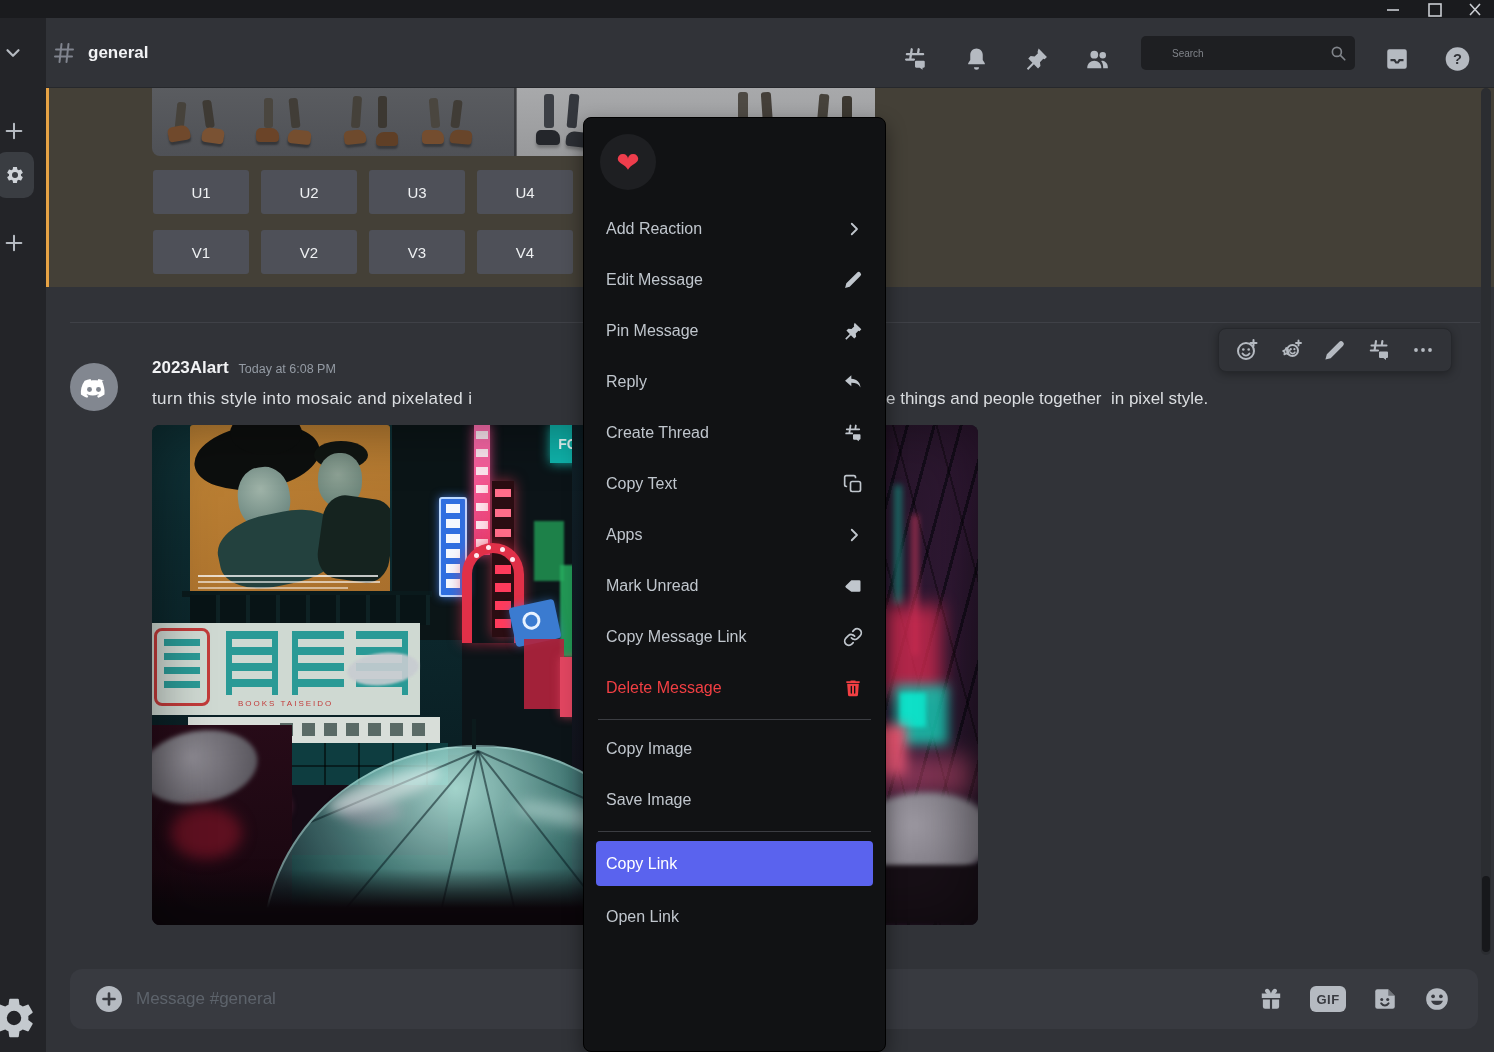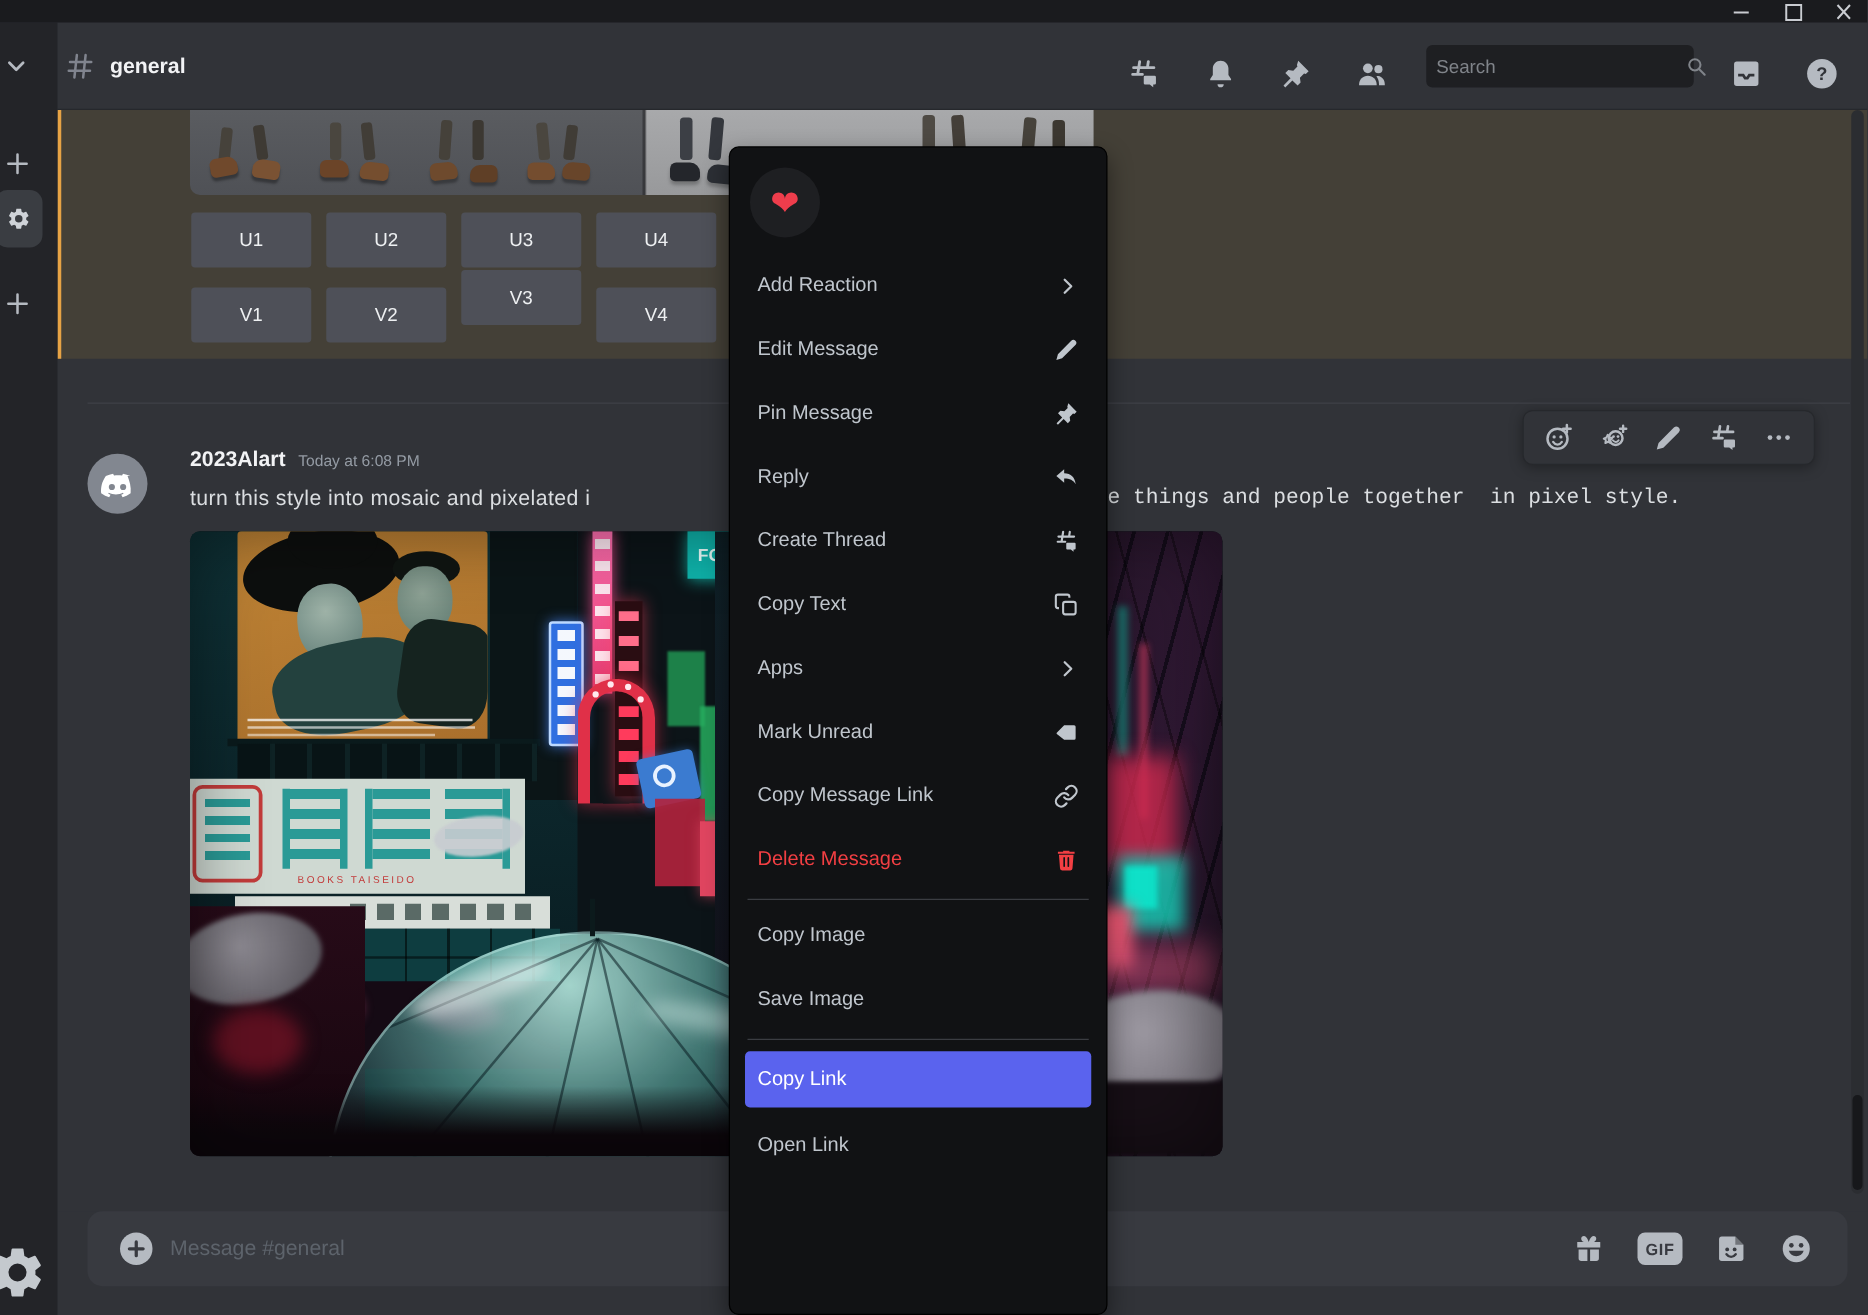--- a/index.html
+++ b/index.html
@@ -15,21 +15,21 @@
   
   .rail { position:absolute; left:0; top:18px; width:46px; height:1034px; background:#232428; z-index:30; }
   .rail .icon { color:#b5bac1; }
   .rail-gear-btn { position:absolute; left:-4px; top:134px; width:38px; height:46px; background:#3a3d42; border-radius:10px; display:flex; align-items:center; justify-content:center; color:#cfd3d8; }
 
   
   .chan-header { position:absolute; left:46px; top:18px; width:1448px; height:70px; background:#313338; border-bottom:1px solid #26282c; z-index:25; display:flex; align-items:center; }
   .chan-title { color:#f2f3f5; font-size:17px; font-weight:bold; margin-left:12px; }
   .hicon { color:#b5bac1; position:absolute; top:41px; transform:translateY(-50%); }
   .searchbox { position:absolute; left:1095px; top:18px; width:214px; height:34px; background:#1e1f22; border-radius:5px; display:flex; align-items:center; padding:0 8px; }
-  .searchbox input { flex:1; background:transparent; border:none; outline:none; color:#dbdee1; font-size:15px; font-family:inherit; }
+  .searchbox input { flex:1; background:transparent; border:none; outline:none; color:#dbdee1; font-size:10px; font-family:inherit;margin-left:23px; }
   .searchbox input::placeholder { color:#80848a; }
 
   
   .chat { position:absolute; left:46px; top:88px; width:1448px; height:881px; background:#313338; z-index:5; }
   .bot-msg { position:absolute; left:0; top:0; width:1448px; height:199px; background:#444037; }
   .mention-bar { position:absolute; left:0; top:0; width:3px; height:199px; background:#e7a345; }
   .grid-img { position:absolute; left:106px; top:0; width:723px; height:68px; border-radius:0 0 8px 8px; overflow:hidden; }
   .uvbtn { position:absolute; width:96px; height:44px; background:#4e5058; border:none; border-radius:3px; color:#eef0f2; font-size:15px; font-weight:500; font-family:inherit; }
   .msg-divider { position:absolute; left:24px; top:234px; width:1410px; height:1px; background:#3f4147; }
 
@@ -216,38 +216,38 @@
       <div class="ph" style="left:658px; top:42px; width:24px; height:15px; background:#6b4428; border-radius:5px 8px 4px 4px; box-shadow:0 3px 3px rgba(0,0,0,.3);"></div>
       <div class="ph" style="left:688px; top:44px; width:24px; height:15px; background:#5f3c22; border-radius:8px 5px 4px 4px; transform:rotate(4deg); box-shadow:0 3px 3px rgba(0,0,0,.3);"></div>
     </div>
 
     <button class="uvbtn" style="left:107px; top:82px;">U1</button>
     <button class="uvbtn" style="left:215px; top:82px;">U2</button>
     <button class="uvbtn" style="left:323px; top:82px;">U3</button>
     <button class="uvbtn" style="left:431px; top:82px;">U4</button>
     <button class="uvbtn" style="left:107px; top:142px;">V1</button>
     <button class="uvbtn" style="left:215px; top:142px;">V2</button>
-    <button class="uvbtn" style="left:323px; top:128px;">V3</button>
+    <button class="uvbtn" style="left:323px; top:142px;">V3</button>
     <button class="uvbtn" style="left:431px; top:142px;">V4</button>
   </div>
 
   <div class="msg-divider"></div>
 
   <div class="avatar">
     <span>
       <svg width="30" height="30" viewBox="0 0 28 28">
           <path fill="#ffffff" d="M23.5 8.2c-1.7-.8-3.5-1.4-5.4-1.7l-.7 1.4c-2-.3-4-.3-6 0l-.7-1.4c-1.9.3-3.7.9-5.4 1.7C2.2 12.6 1.4 16.9 1.8 21.1c2 1.5 4 2.4 6 3l1-1.9c-.6-.2-1.2-.5-1.7-.8l.4-.6c3.4 1.6 7.2 1.6 10.6 0l.4.6c-.5.3-1.1.6-1.7.8l1 1.9c2-.6 4-1.5 6-3 .5-4.9-.8-9.1-2.3-12.9z"></path>
           <circle cx="9.8" cy="16.4" r="2.3" fill="#828790"></circle>
           <circle cx="18.2" cy="16.4" r="2.3" fill="#828790"></circle>
         </svg>
     </span>
   </div>
   <div class="uname"><span>2023Alart</span><span class="tstamp">Today at 6:08 PM</span></div>
   <div class="msgtext" style="left:106px; max-width:480px; overflow:hidden; letter-spacing:.35px;">turn this style into mosaic and pixelated i</div>
-  <div class="msgtext" style="left:840px;font-family:Liberation Mono, monospace;">e things and people together  in pixel style.</div>
+  <div class="msgtext" style="left:840px;">e things and people together  in pixel style.</div>
 
   <div class="hover-bar">
     <button class="tbtn">
       <svg width="24" height="24" viewBox="0 0 24 24">
           <circle cx="11" cy="13" r="8" fill="none" stroke="currentColor" stroke-width="2"></circle>
           <circle cx="8.3" cy="11.5" r="1.3" fill="currentColor"></circle>
           <circle cx="13.7" cy="11.5" r="1.3" fill="currentColor"></circle>
           <path d="M7.5 15.5c1 1.5 2.2 2.2 3.5 2.2s2.5-.7 3.5-2.2" fill="none" stroke="currentColor" stroke-width="1.8" stroke-linecap="round"></path>
           <path d="M18.5 2v6M15.5 5h6" stroke="currentColor" stroke-width="2" stroke-linecap="round"></path>
         </svg>

